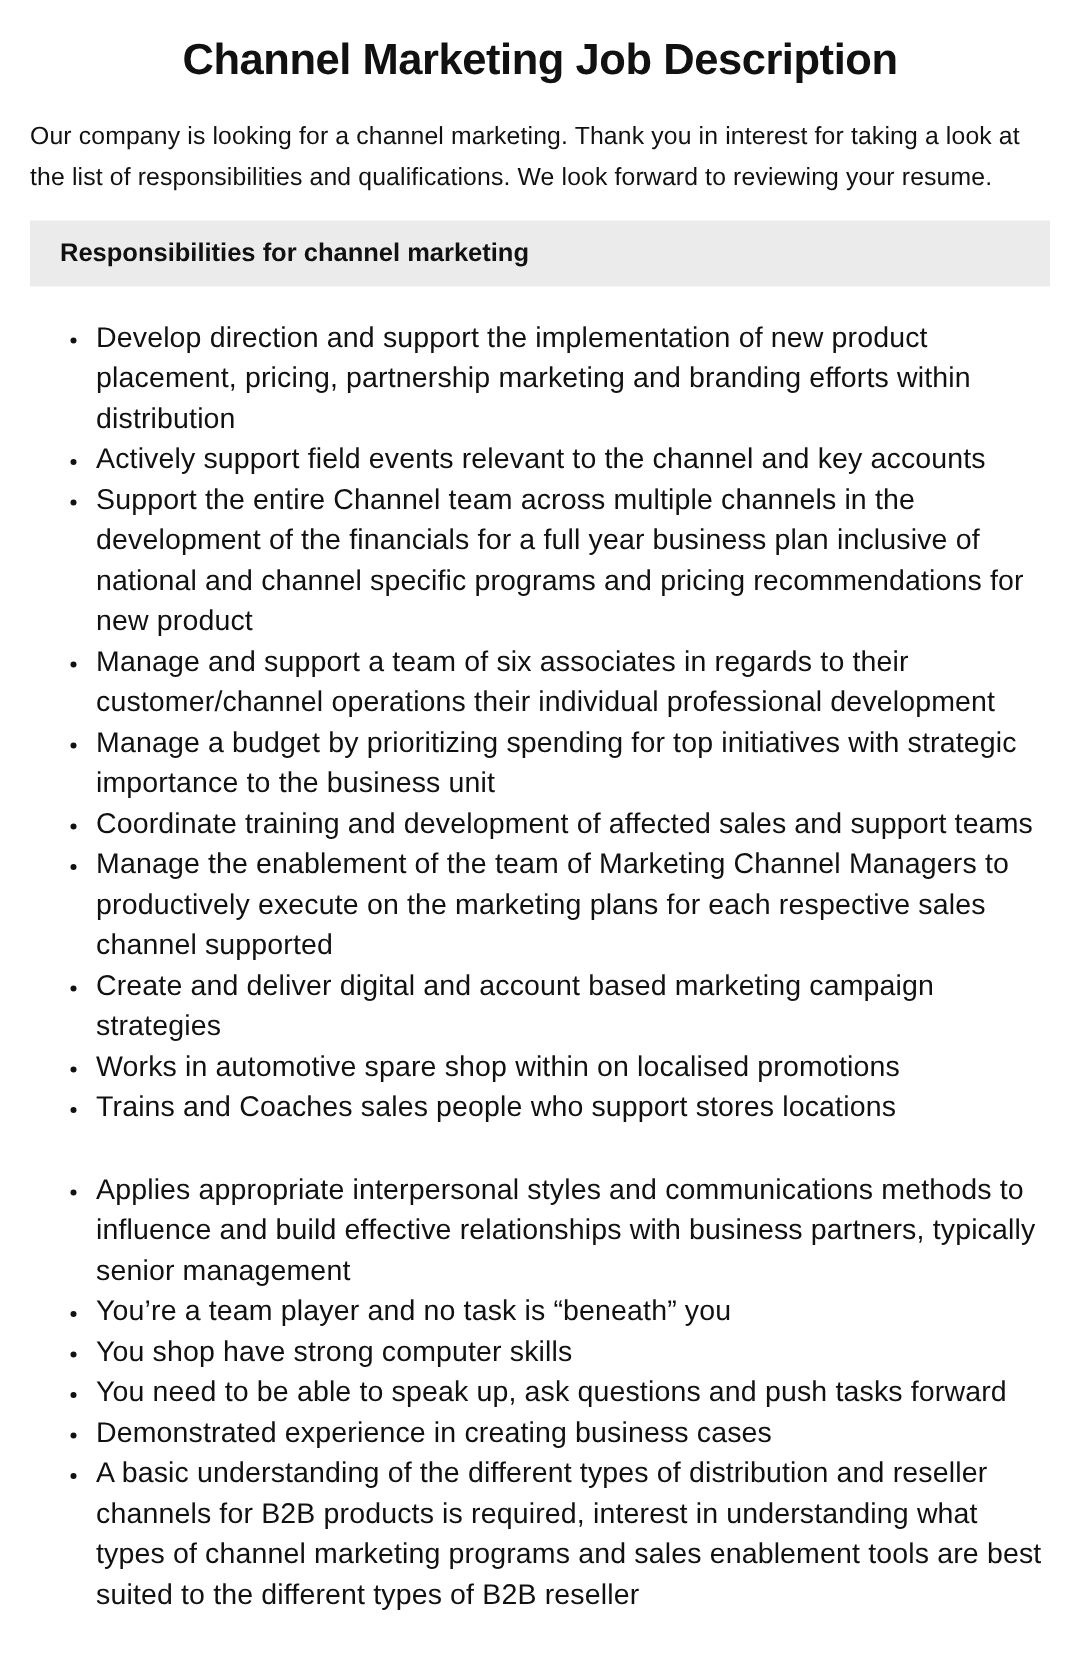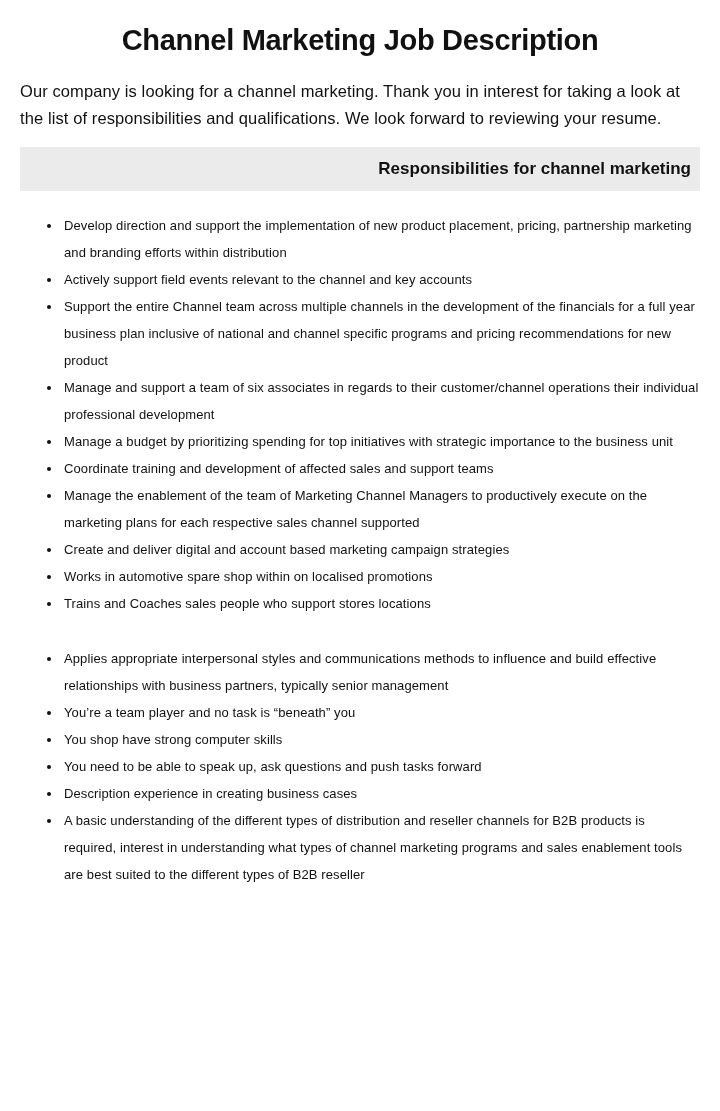--- a/index.html
+++ b/index.html
@@ -38,29 +38,28 @@
     letter-spacing:0.1px;
   }
   .section-heading{
     background:var(--band-bg);
     font-weight:bold;
     font-size:17px;
     line-height:17px;
     padding:13px 9px 14px 20px;
     margin-top:15px;
     box-sizing:border-box;
-    text-align:right;
   }
   .bullet-list{
     margin:21px 0 28px 0;
     padding-left:42px;
     list-style:disc outside;
   }
   .bullet-list li{
-    font-size:13px;
+    font-size:19px;
     line-height:27px;
     letter-spacing:0.1px;
     padding-left:2px;
   }
   .bullet-list li::marker{
     font-size:14px;
   }
 </style>
 </head>
 <body>
@@ -84,16 +83,16 @@
       <li>Works in automotive spare shop within on localised promotions</li>
       <li>Trains and Coaches sales people who support stores locations</li>
     </ul>
 
 
   <ul class="bullet-list">
       <li>Applies appropriate interpersonal styles and communications methods to influence and build effective relationships with business partners, typically senior management</li>
       <li>You’re a team player and no task is “beneath” you</li>
       <li>You shop have strong computer skills</li>
       <li>You need to be able to speak up, ask questions and push tasks forward</li>
-      <li>Description experience in creating business cases</li>
+      <li>Demonstrated experience in creating business cases</li>
       <li>A basic understanding of the different types of distribution and reseller channels for B2B products is required, interest in understanding what types of channel marketing programs and sales enablement tools are best suited to the different types of B2B reseller</li>
     </ul>
 </div>
 
 </body></html>

